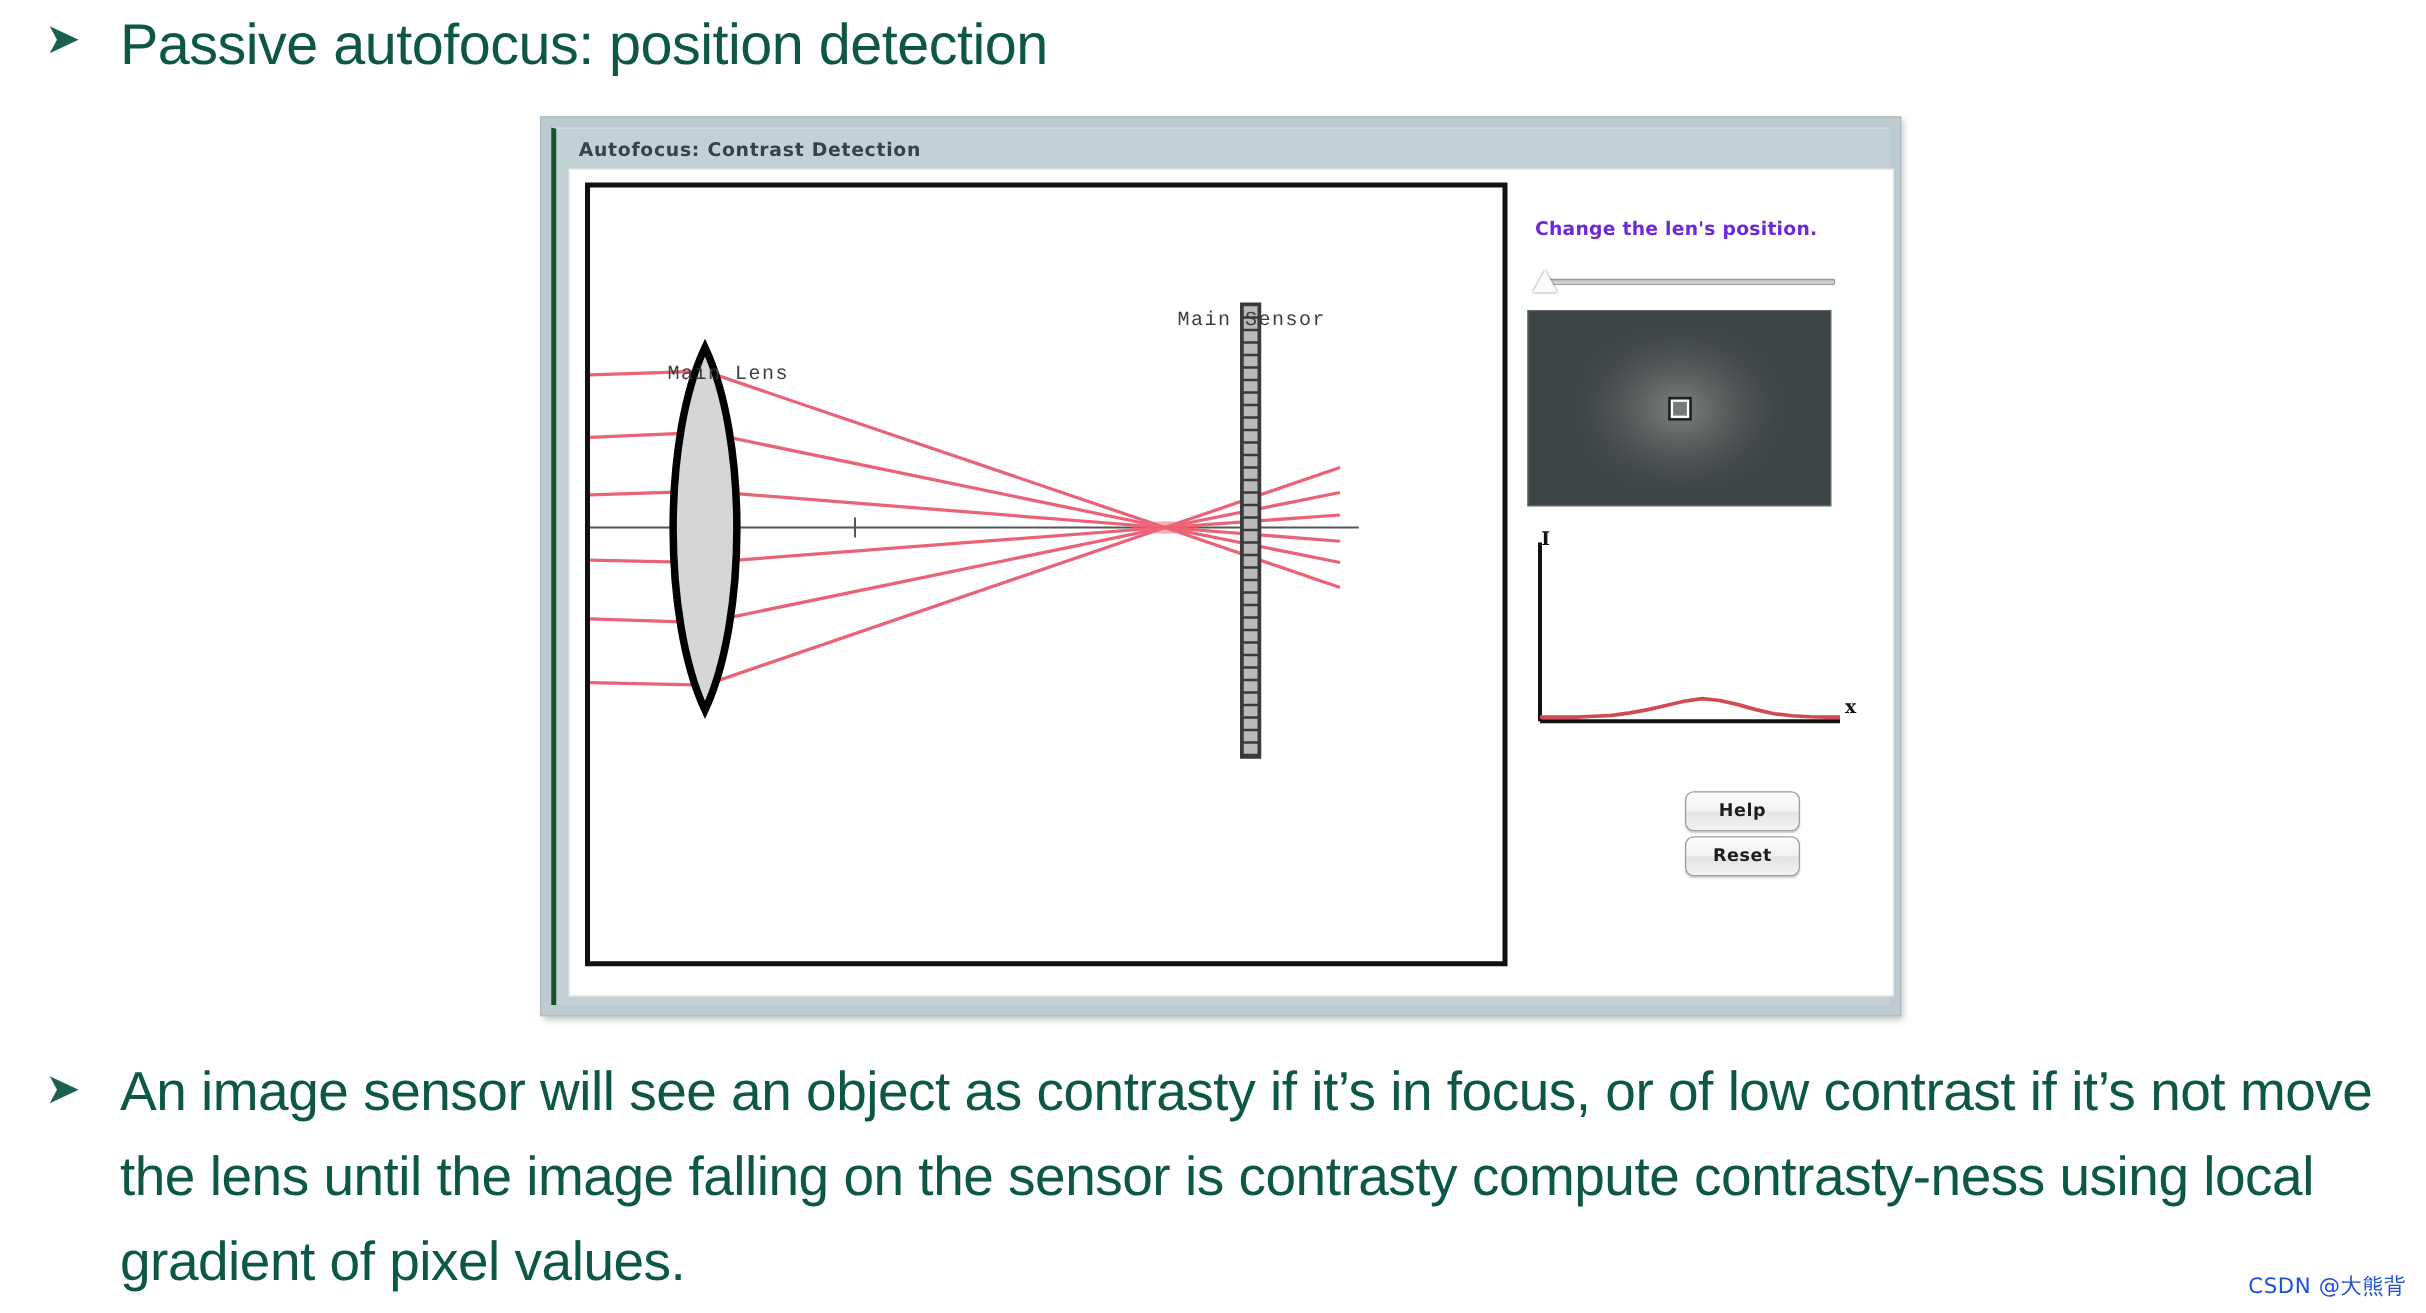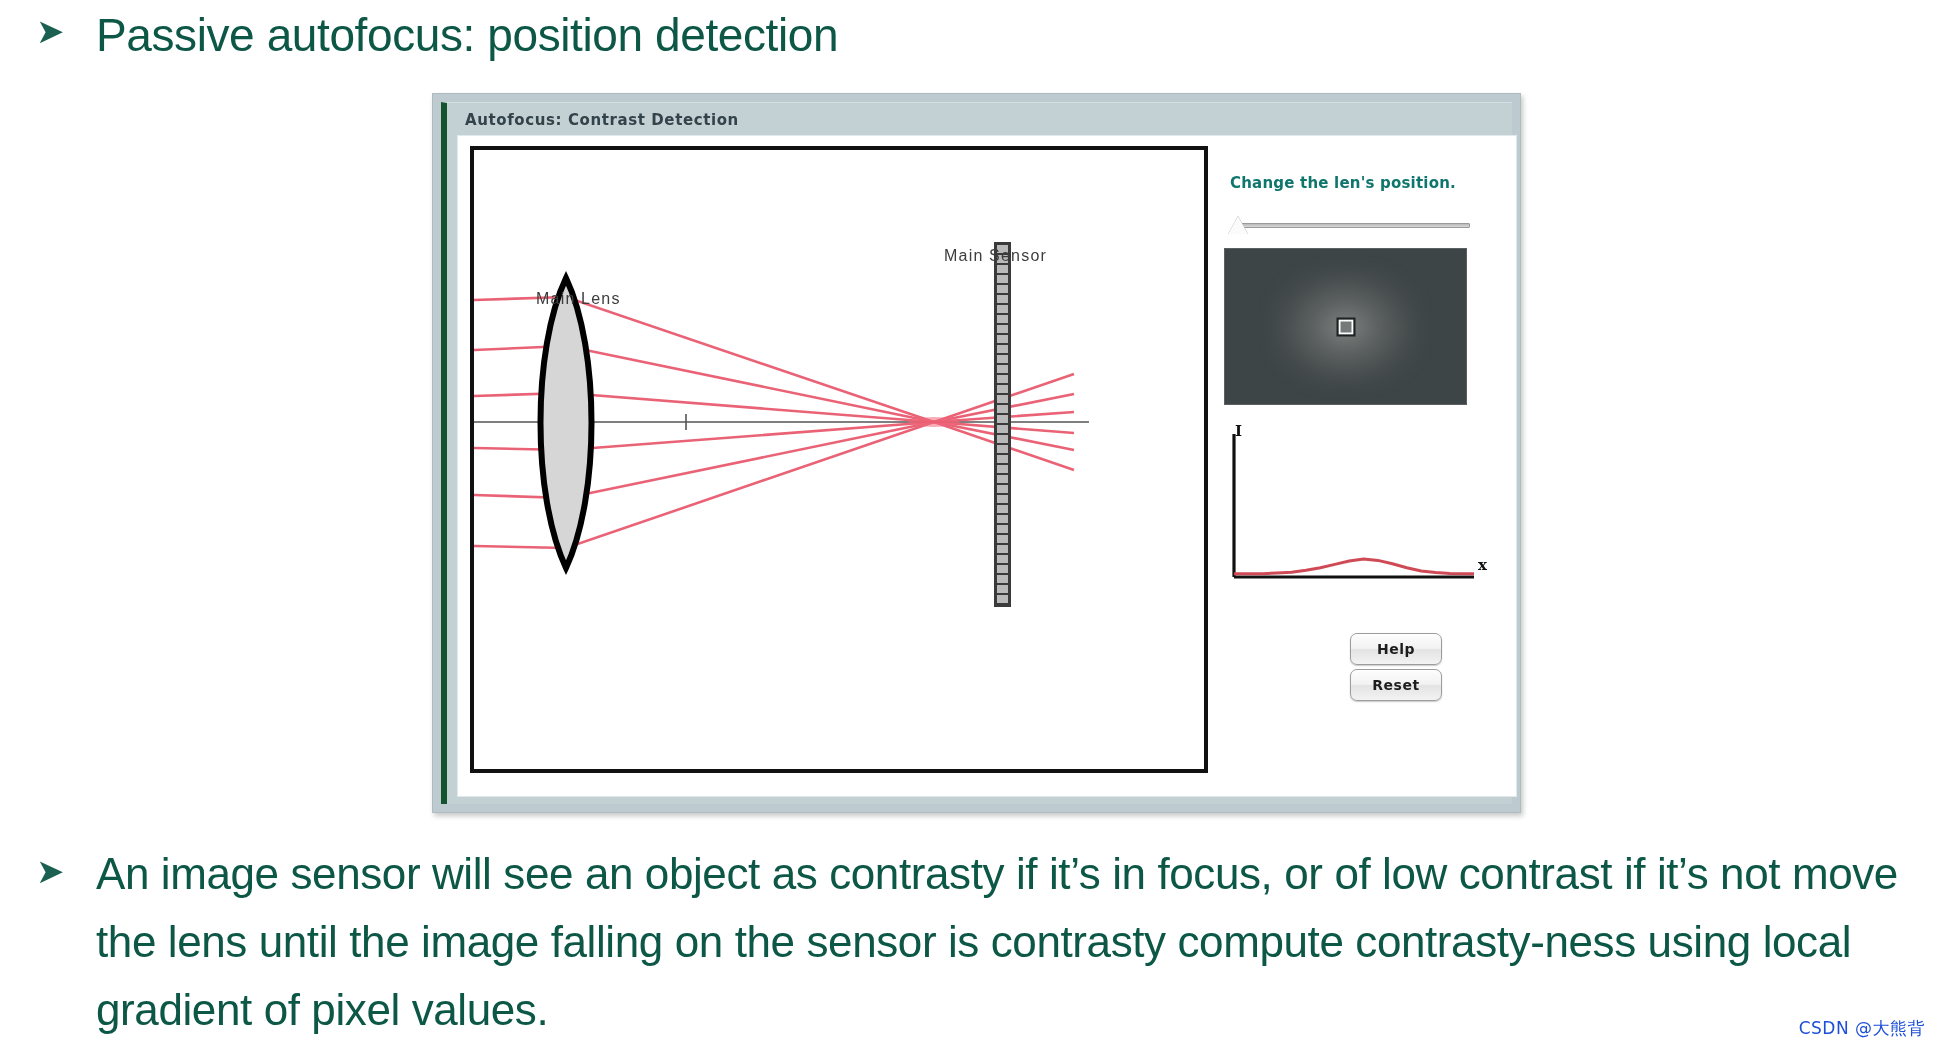--- a/index.html
+++ b/index.html
@@ -53,21 +53,21 @@
     background: #bdcbd0;
     border: 1px solid #aebcc2;
     padding: 8px;
     box-shadow: 2px 3px 5px rgba(0,0,0,0.22);
   }
   #applet-inner {
     position: relative;
     width: 100%; height: 100%;
     background: #c3d0d4;
     border-top: 1px solid #d5dfe2;
-    border-left: 6px solid #14532d;
+    border-left: 4px solid #14532d;
   }
   #applet-title {
     position: absolute;
     left: 18px; top: 8px;
     font-size: 15px;
     font-weight: bold;
     color: #33434a;
     letter-spacing: 0.6px;
     font-family: "DejaVu Sans", sans-serif;
   }
@@ -86,38 +86,38 @@
     width: 738px; height: 627px;
     background: #ffffff;
     border: 4px solid #111111;
   }
   #optics-svg { display: block; width: 100%; height: 100%; }
   .lbl-main-lens, .lbl-main-sensor {
     position: absolute;
     font-size: 16px;
     color: #3d3d3d;
     letter-spacing: 1.2px;
-    font-family: Liberation Sans, sans-serif;
+    font-family: Liberation Mono, monospace;
     white-space: nowrap;
   }
   .lbl-main-lens { left: 62px; top: 140px; }
   .lbl-main-sensor { left: 470px; top: 97px; }
 
   
   #control-panel {
     position: absolute;
     left: 762px; top: 10px;
     width: 288px; height: 640px;
   }
   #slider-label {
     position: absolute;
     left: 10px; top: 28px;
     font-size: 15px;
     font-weight: bold;
-    color: #0f766e;
+    color: #6d28d9;
     letter-spacing: 0.2px;
     font-family: "DejaVu Sans", sans-serif;
     white-space: nowrap;
   }
   #lens-slider {
     position: absolute;
     left: 6px; top: 68px;
     width: 245px; height: 22px;
     cursor: pointer;
   }

